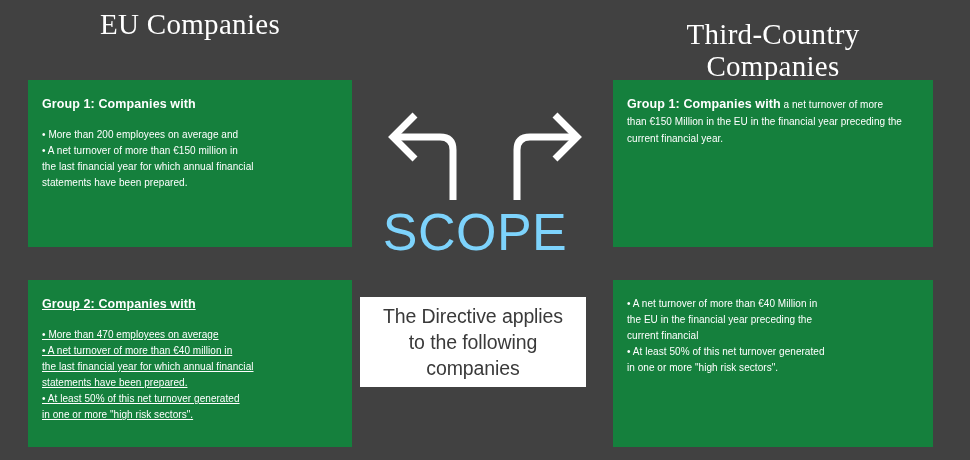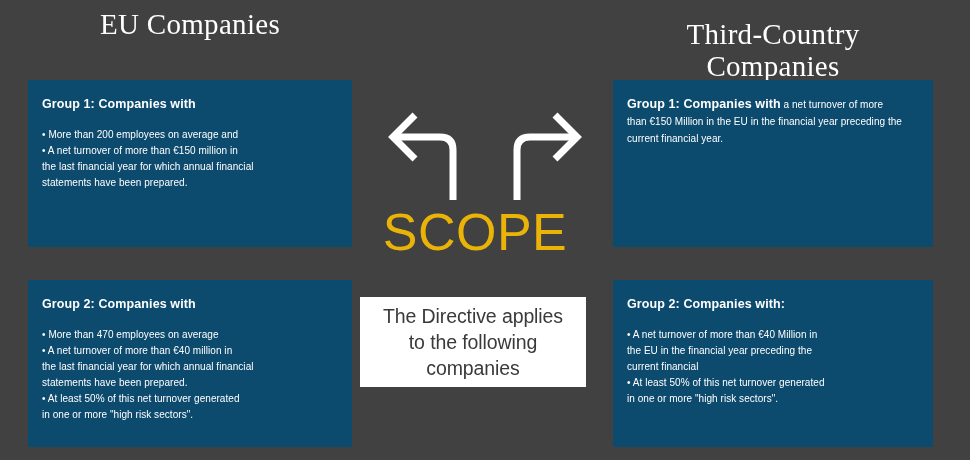--- a/index.html
+++ b/index.html
@@ -30,21 +30,21 @@
     text-align: center;
     font-weight: 400;
     letter-spacing: 0.3px;
   }
   #title-left  { left: 28px;  top: 8px;  width: 324px; }
   #title-right { left: 613px; top: 18px;  width: 320px; }
 
   
   .card {
     position: absolute;
-    background: #0c4a6e;
+    background: #15803d;
     box-sizing: border-box;
     padding: 16px 28px 14px 14px;
     color: #ffffff;
   }
   .card .card-head {
     font-size: 12.5px;
     font-weight: bold;
     line-height: 16px;
     margin: 0 0 15px 0;
     letter-spacing: 0.1px;
@@ -64,39 +64,39 @@
   .card.flow .card-body {
     display: inline;
     white-space: normal;
   }
   .card.flow .flow-wrap {
     font-size: 12.5px;
     line-height: 16px;
   }
 
   #card-eu-g1    { left: 28px;  top: 80px;  width: 324px; height: 167px; }
-  #card-eu-g2    { left: 28px;  top: 280px; width: 324px; height: 167px; }
+  #card-eu-g2    { left: 28px;  top: 280px; width: 324px; height: 167px; text-decoration: underline; }
   #card-tc-g1    { left: 613px; top: 80px;  width: 320px; height: 167px; }
   #card-tc-g2    { left: 613px; top: 280px; width: 320px; height: 167px; }
 
   
   #arrows {
     position: absolute;
     left: 385px;
     top: 105px;
     width: 200px;
     height: 95px;
   }
   #scope-word {
     position: absolute;
     left: 360px;
     top: 203px;
     width: 230px;
     text-align: center;
-    color: #eab308;
+    color: #7dd3fc;
     font-size: 52px;
     line-height: 58px;
     font-weight: 400;
     letter-spacing: 0.5px;
   }
   #directive-box {
     position: absolute;
     left: 360px;
     top: 297px;
     width: 226px;
@@ -145,21 +145,20 @@
 in one or more "high risk sectors".</div>
   </div>
 
   <div class="card flow" id="card-tc-g1">
     <div class="flow-wrap">
       <span class="card-head">Group 1: Companies with</span><span class="card-body"> a net turnover of more than €150 Million in the EU in the financial year preceding the current financial year.</span>
     </div>
   </div>
 
   <div class="card" id="card-tc-g2">
-    <div class="card-head">Group 2: Companies with:</div>
     <div class="card-body">• A net turnover of more than €40 Million in
 the EU in the financial year preceding the
 current financial
 • At least 50% of this net turnover generated
 in one or more "high risk sectors".</div>
   </div>
 
   <svg id="arrows" viewBox="0 0 200 95">
 
     <g>

